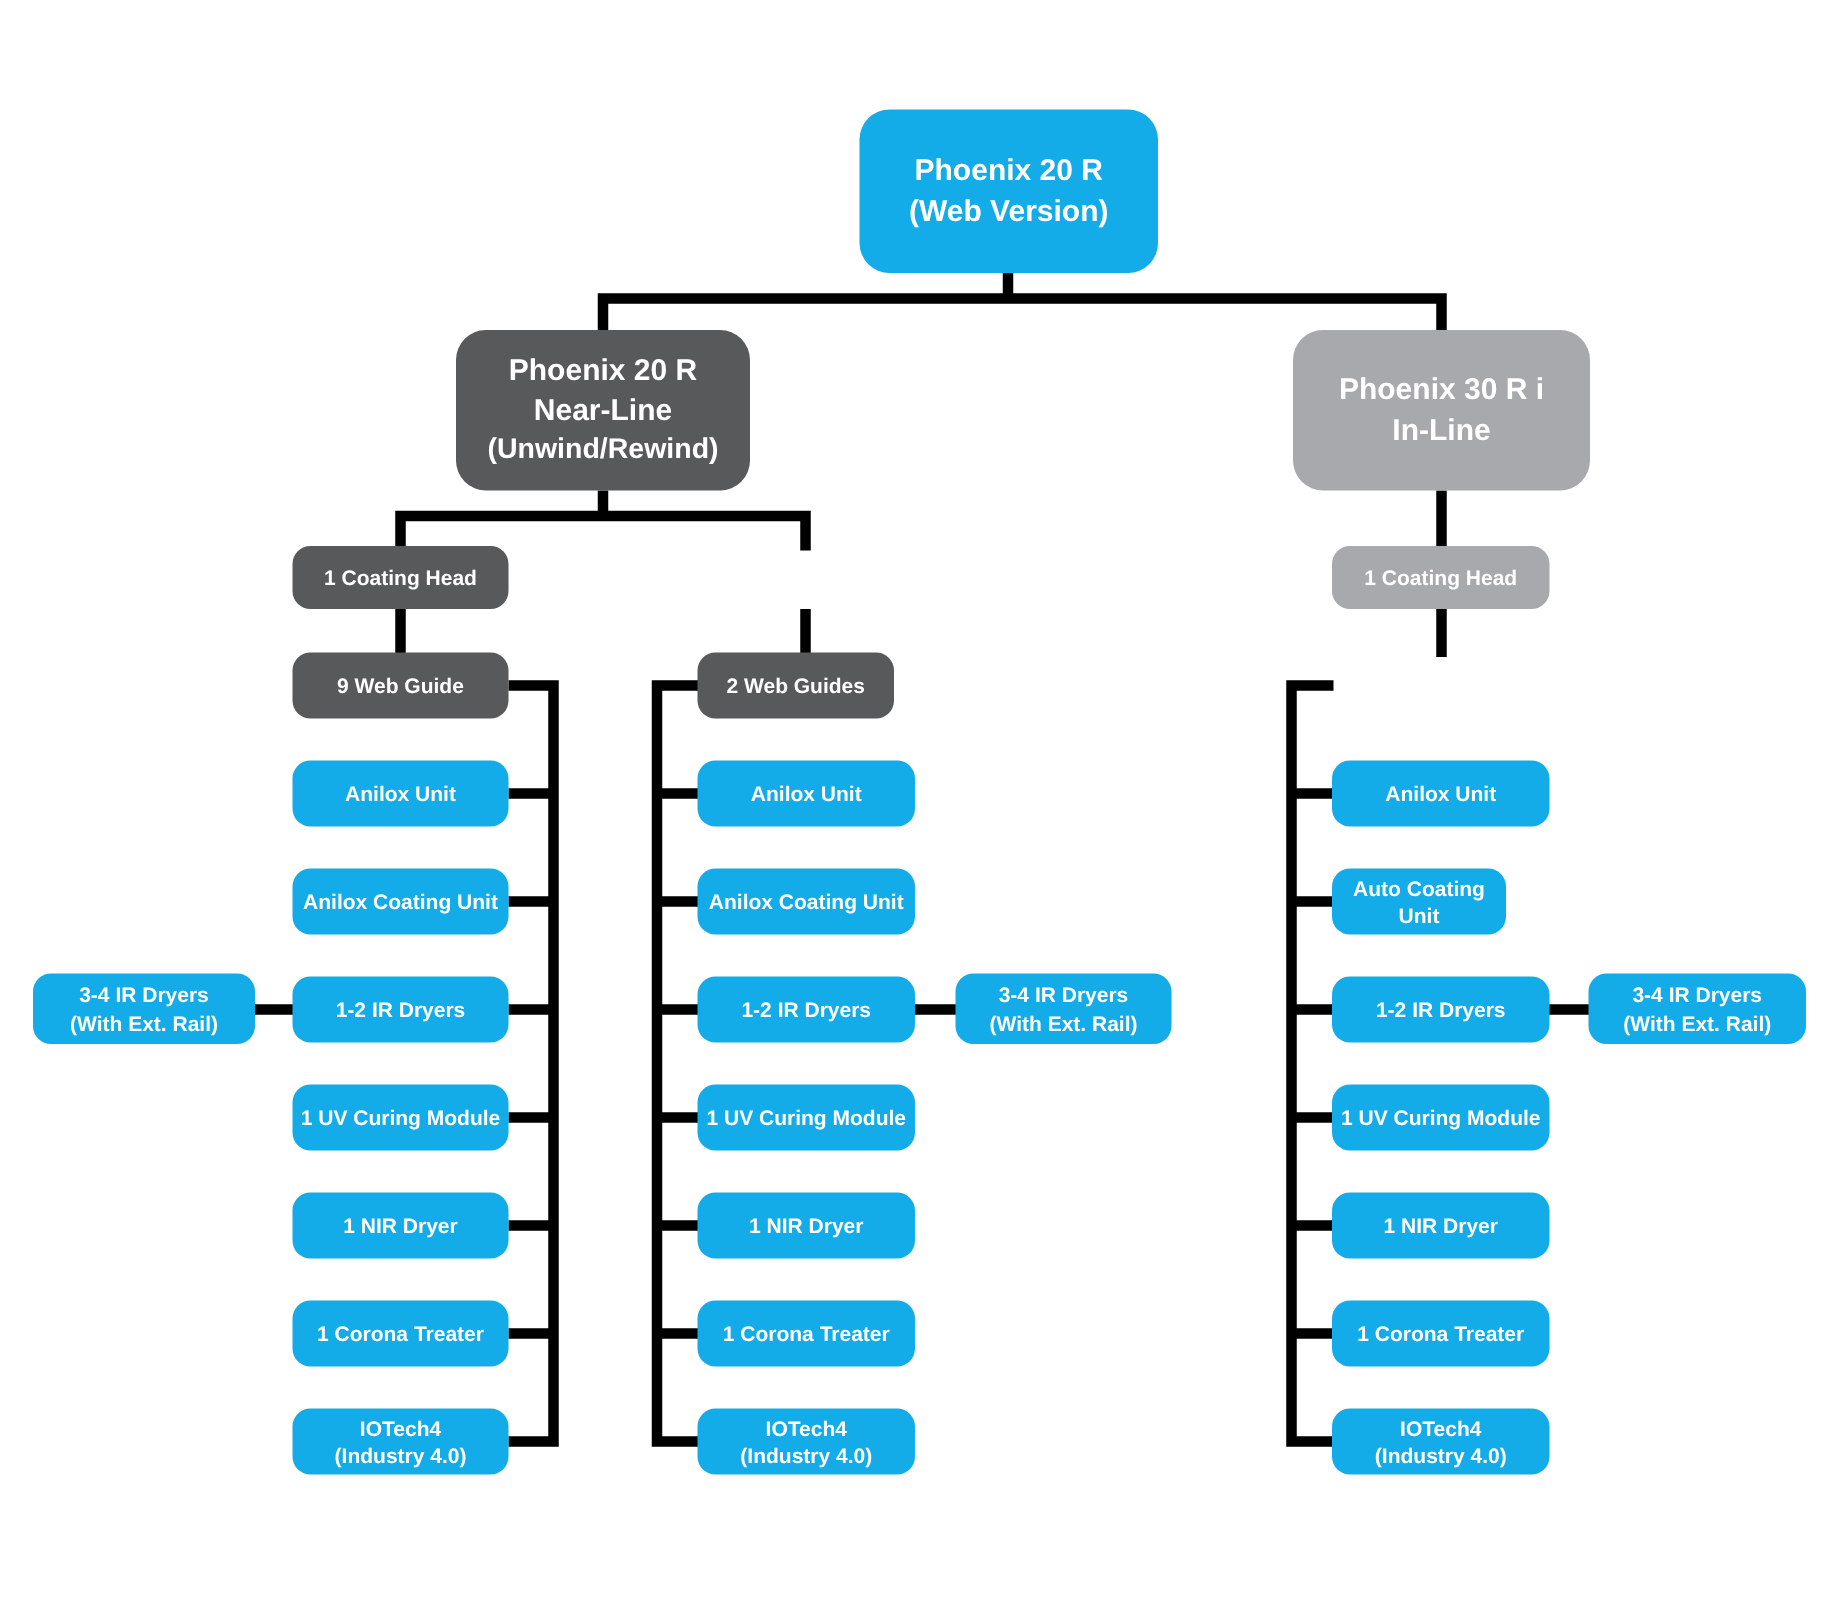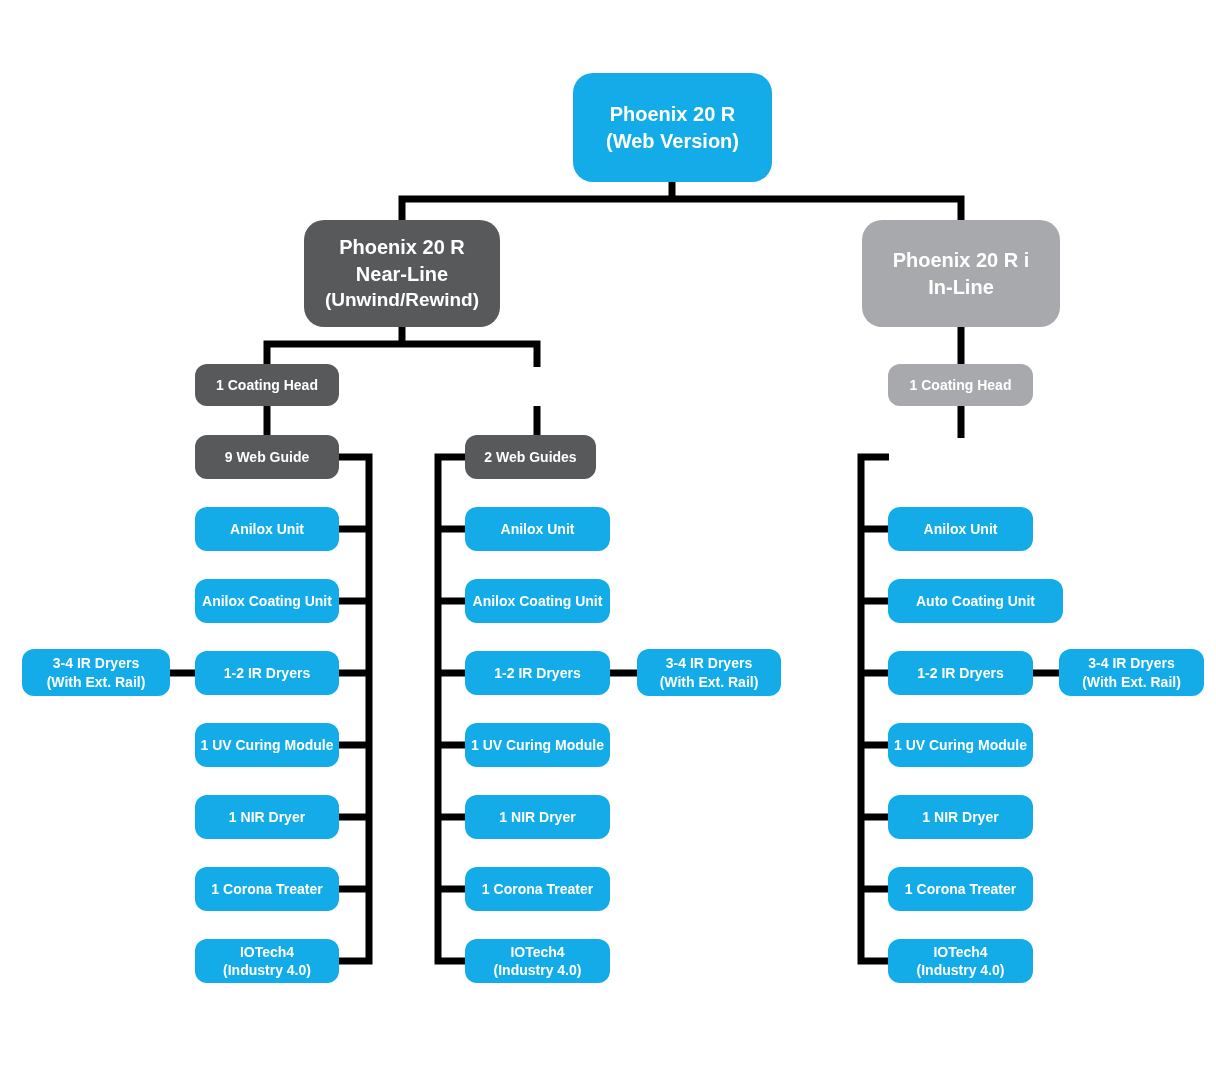--- a/index.html
+++ b/index.html
@@ -93,21 +93,21 @@
 
   <div class="node blue big" style="left:573px;top:73px;width:199px;height:109px">Phoenix 20 R
 (Web Version)</div>
 
   <div class="node dark big" style="left:304px;top:220px;width:196px;height:107px">
     <span>Phoenix 20 R
 Near-Line</span>
     <span class="sub">(Unwind/Rewind)</span>
   </div>
 
-  <div class="node light big" style="left:862px;top:220px;width:198px;height:107px">Phoenix 20 R i
+  <div class="node light big" style="left:862px;top:220px;width:198px;height:107px">Phoenix 30 R i
 In-Line</div>
 
   <div class="node dark small" style="left:195px;top:364px;width:144px;height:42px">1 Coating Head</div>
   <div class="node dark small" style="left:195px;top:435px;width:144px;height:44px">9 Web Guide</div>
   <div class="node blue small" style="left:195px;top:507px;width:144px;height:44px">Anilox Unit</div>
   <div class="node blue small" style="left:195px;top:579px;width:144px;height:44px">Anilox Coating Unit</div>
   <div class="node blue small" style="left:195px;top:651px;width:144px;height:44px">1-2 IR Dryers</div>
   <div class="node blue small" style="left:195px;top:723px;width:144px;height:44px">1 UV Curing Module</div>
   <div class="node blue small" style="left:195px;top:795px;width:144px;height:44px">1 NIR Dryer</div>
   <div class="node blue small" style="left:195px;top:867px;width:144px;height:44px">1 Corona Treater</div>
@@ -123,21 +123,21 @@
   <div class="node blue small" style="left:465px;top:723px;width:145px;height:44px">1 UV Curing Module</div>
   <div class="node blue small" style="left:465px;top:795px;width:145px;height:44px">1 NIR Dryer</div>
   <div class="node blue small" style="left:465px;top:867px;width:145px;height:44px">1 Corona Treater</div>
   <div class="node blue small" style="left:465px;top:939px;width:145px;height:44px">IOTech4
 (Industry 4.0)</div>
   <div class="node blue small" style="left:637px;top:649px;width:144px;height:47px">3-4 IR Dryers
 (With Ext. Rail)</div>
 
   <div class="node light small" style="left:888px;top:364px;width:145px;height:42px">1 Coating Head</div>
   <div class="node blue small" style="left:888px;top:507px;width:145px;height:44px">Anilox Unit</div>
-  <div class="node blue small" style="left:888px;top:579px;width:175px;height:44px">Auto Coating Unit</div>
+  <div class="node blue small" style="left:888px;top:579px;width:116px;height:44px">Auto Coating Unit</div>
   <div class="node blue small" style="left:888px;top:651px;width:145px;height:44px">1-2 IR Dryers</div>
   <div class="node blue small" style="left:888px;top:723px;width:145px;height:44px">1 UV Curing Module</div>
   <div class="node blue small" style="left:888px;top:795px;width:145px;height:44px">1 NIR Dryer</div>
   <div class="node blue small" style="left:888px;top:867px;width:145px;height:44px">1 Corona Treater</div>
   <div class="node blue small" style="left:888px;top:939px;width:145px;height:44px">IOTech4
 (Industry 4.0)</div>
   <div class="node blue small" style="left:1059px;top:649px;width:145px;height:47px">3-4 IR Dryers
 (With Ext. Rail)</div>
 
 </div>

